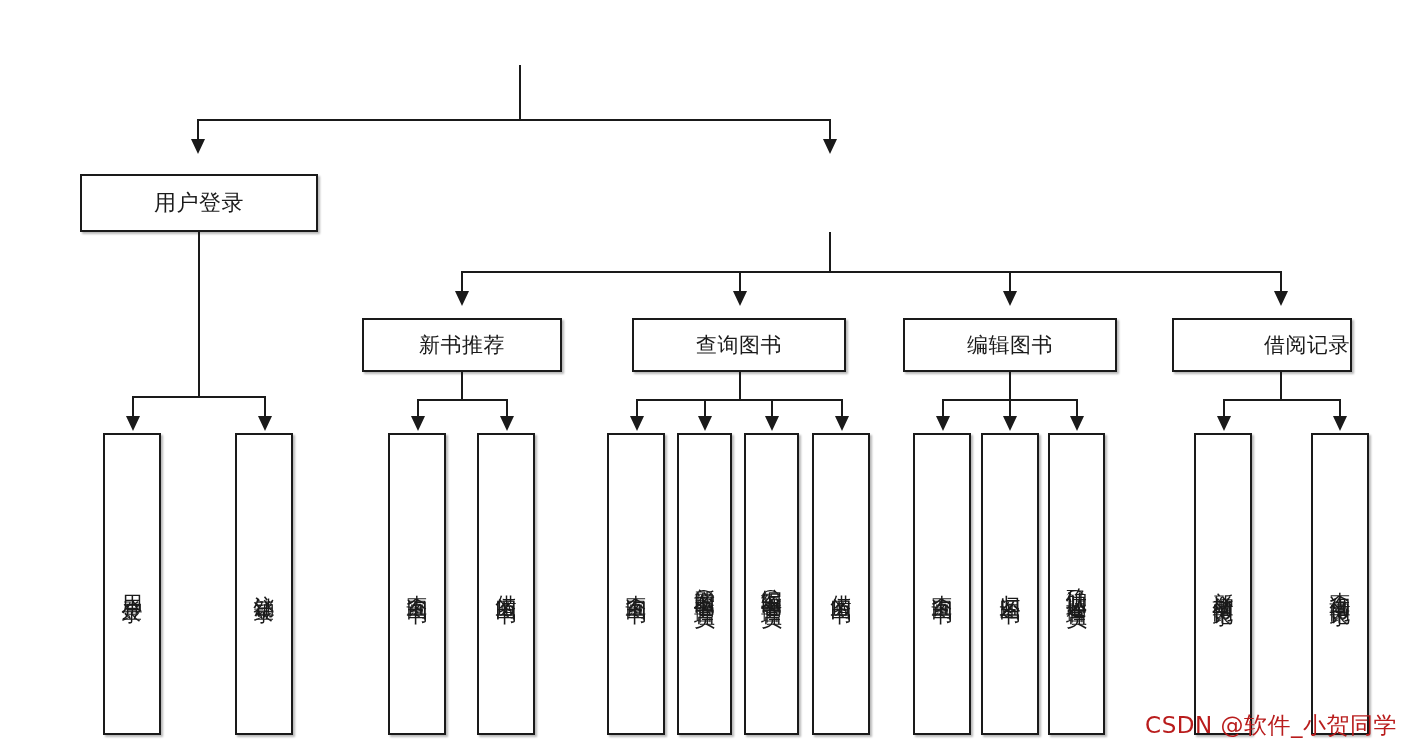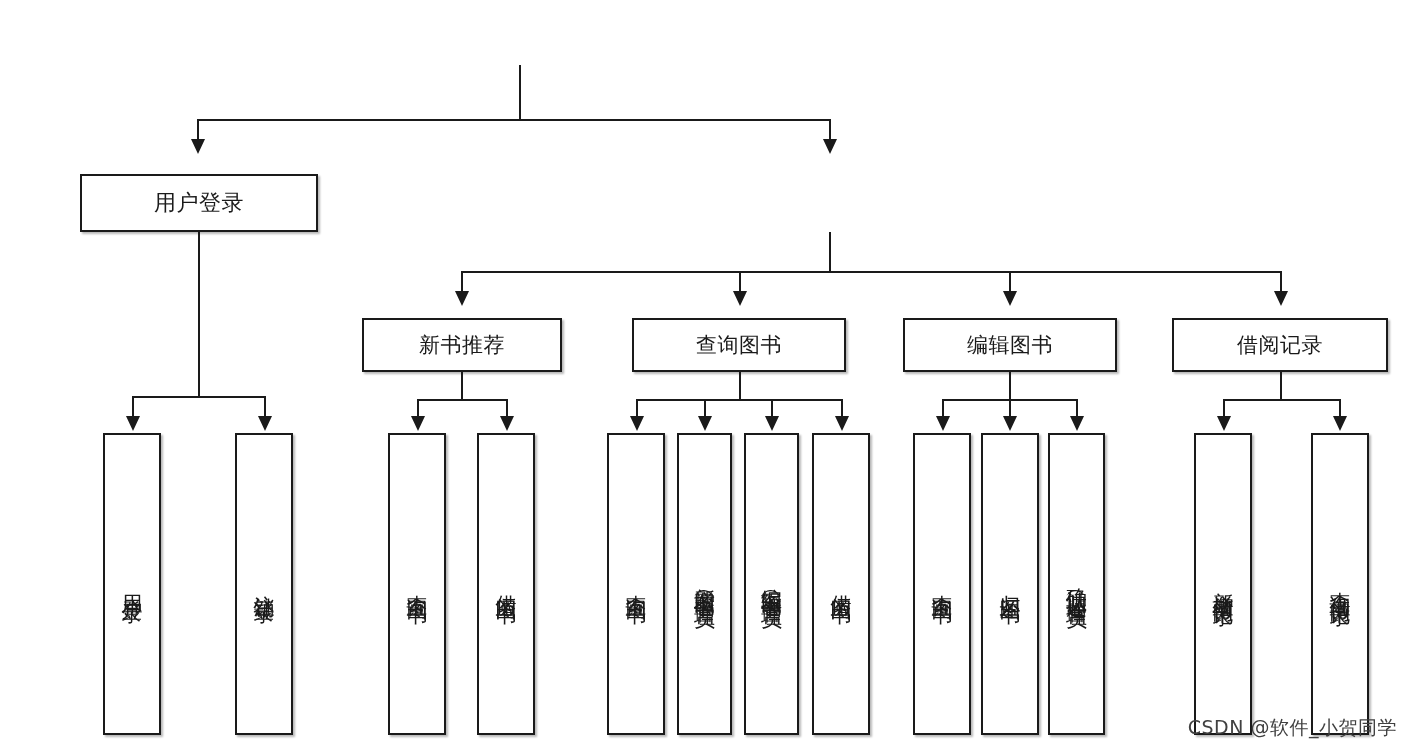--- a/index.html
+++ b/index.html
@@ -63,22 +63,22 @@
     height: 0;
     border-left: 7px solid transparent;
     border-right: 7px solid transparent;
     border-top: 15px solid #1a1a1a;
   }
 
   #watermark {
     position: absolute;
     right: 8px;
     bottom: 6px;
-    font-size: 19px;
-    color: #404040;
+    font-size: 23px;
+    color: #b91c1c;
     letter-spacing: 0.5px;
     white-space: nowrap;
     pointer-events: none;
   }
 </style>
 </head>
 <body>
 
 <div id="canvas">
 
@@ -114,21 +114,21 @@
 
   <div class="node lvl3" style="left:362px; top:318px; width:200px; height:54px;">
     <span class="label">新书推荐</span>
   </div>
   <div class="node lvl3" style="left:632px; top:318px; width:214px; height:54px;">
     <span class="label">查询图书</span>
   </div>
   <div class="node lvl3" style="left:903px; top:318px; width:214px; height:54px;">
     <span class="label">编辑图书</span>
   </div>
-  <div class="node lvl3" style="left:1172px; top:318px; width:216px; height:54px;">
+  <div class="node lvl3" style="left:1172px; top:318px; width:180px; height:54px;justify-content:flex-end;">
     <span class="label">借阅记录</span>
   </div>
 
   <div class="edge v" style="left:461px; top:372px; height:28px;"></div>
   <div class="edge h" style="left:418px; top:399px; width:90px;"></div>
   <div class="edge v" style="left:417px; top:399px; height:19px;"></div>
   <div class="arrow" style="left:411px; top:416px;"></div>
   <div class="edge v" style="left:506px; top:399px; height:19px;"></div>
   <div class="arrow" style="left:500px; top:416px;"></div>
 

